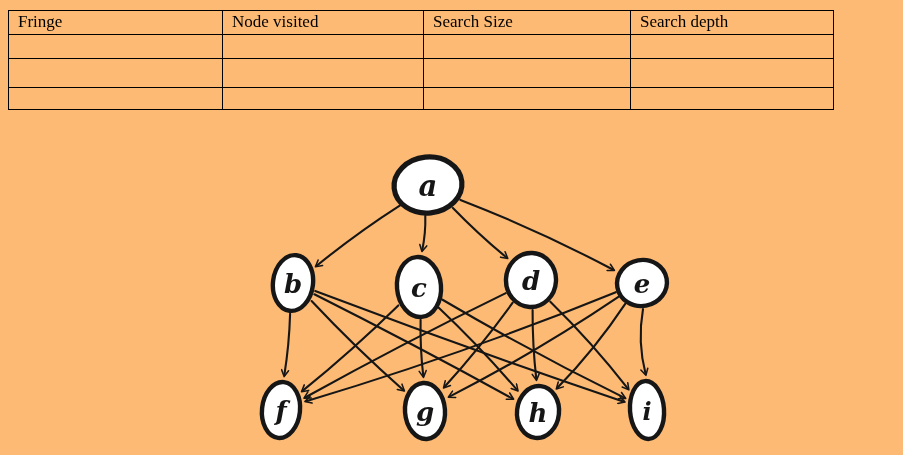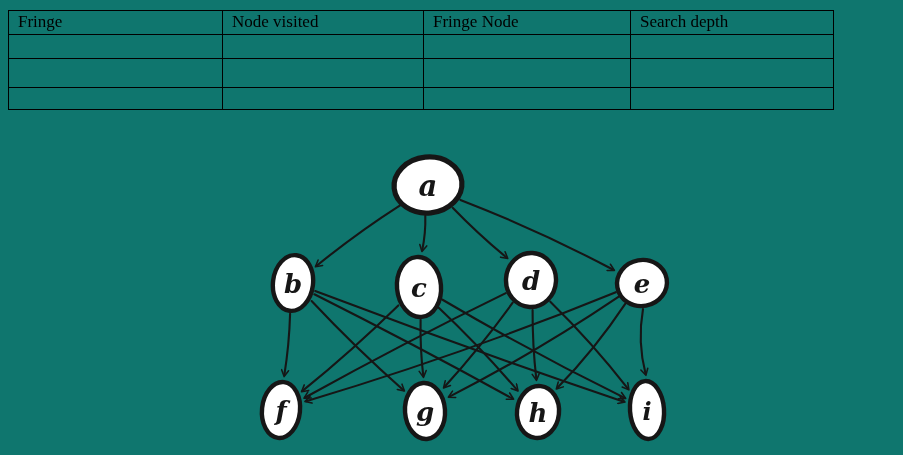--- a/index.html
+++ b/index.html
@@ -4,21 +4,21 @@
 <style>
   html, body {
     margin: 0;
     padding: 0;
     background: #ffffff;
   }
   .page {
     position: relative;
     width: 903px;
     height: 455px;
-    background: #0f766e;
+    background: #fdba74;
     overflow: hidden;
     font-family: "Liberation Serif", serif;
   }
   table.fringe-table {
     position: absolute;
     left: 8px;
     top: 10px;
     width: 825px;
     border-collapse: collapse;
     table-layout: fixed;
@@ -62,21 +62,21 @@
     <colgroup>
       <col style="width:214px">
       <col style="width:201px">
       <col style="width:207px">
       <col style="width:203px">
     </colgroup>
     <tbody>
         <tr class="hdr-row">
       <th>Fringe</th>
       <th>Node visited</th>
-      <th>Fringe Node</th>
+      <th>Search Size</th>
       <th>Search depth</th>
     </tr>
     <tr class="body-row-1">
       <td></td>
       <td></td>
       <td></td>
       <td></td>
     </tr>
     <tr class="body-row-2">
       <td></td>

